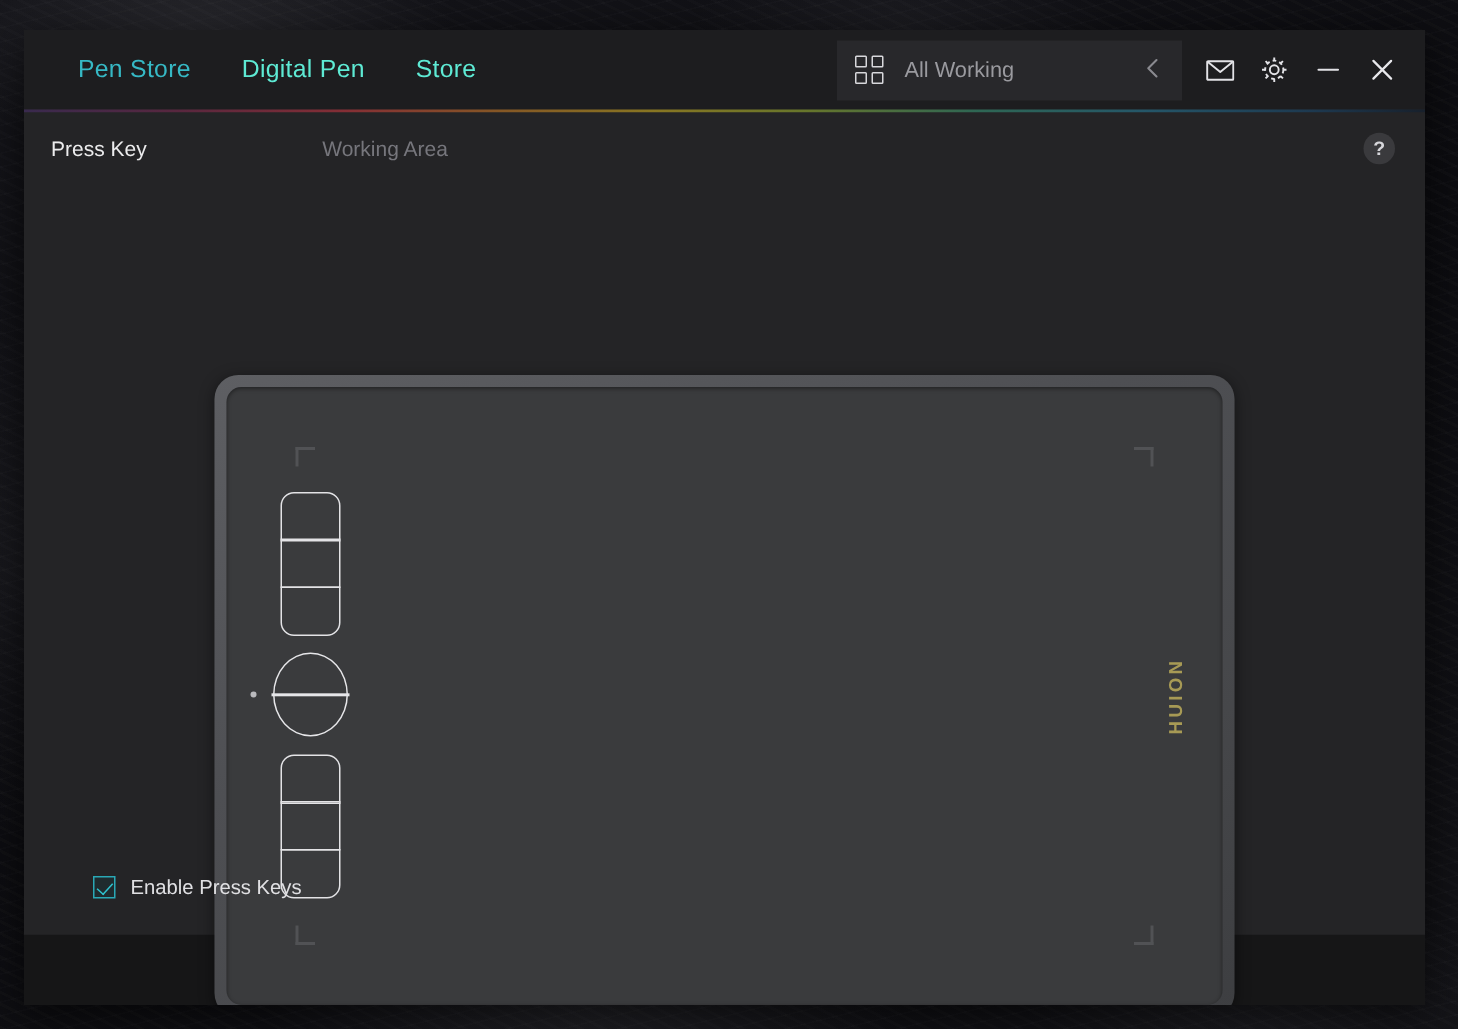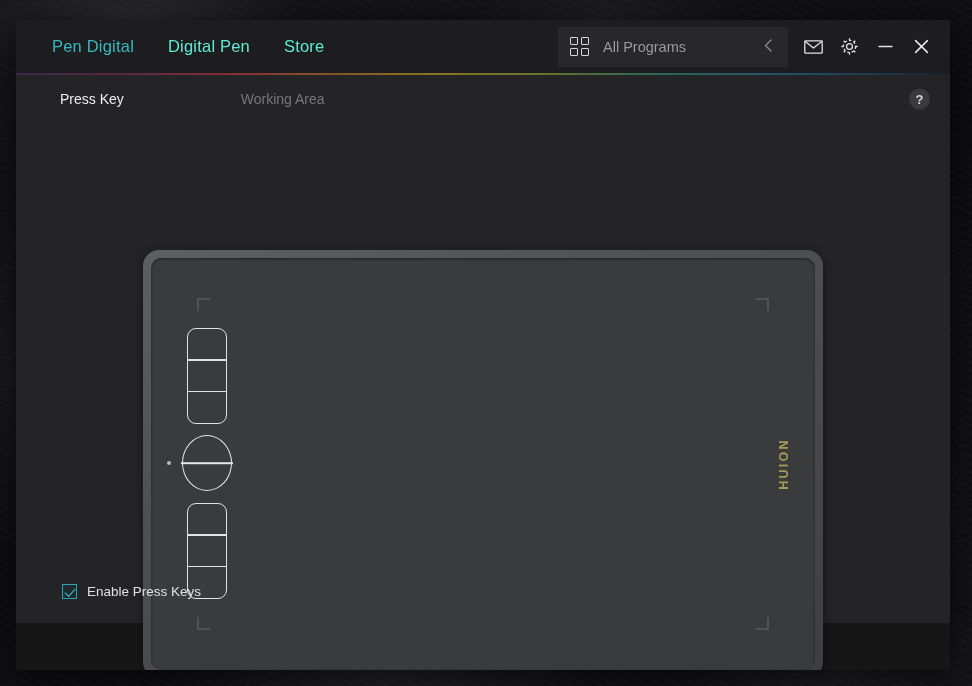--- a/index.html
+++ b/index.html
@@ -155,21 +155,21 @@
         #17202c 100%);
     opacity: .95;
   }
 
   
   .subtabs {
     height: 47px;
     flex: 0 0 auto;
     display: flex;
     align-items: center;
-    padding-left: 44px;
+    padding-left: 18px;
     position: relative;
     background: #242426;
   }
   .subtab {
     font-size: 14px;
     cursor: pointer;
     white-space: nowrap;
   }
   .subtab.active { color: #ececed; }
   .subtab.inactive { color: #76767c; text-align: center; }
@@ -361,35 +361,35 @@
 </head>
 <body>
 
 <div id="desktop"></div>
 
 <div id="app-window">
 
   <div class="titlebar">
 
     <div class="main-tabs">
-      <div class="main-tab active">Pen Digital</div>
+      <div class="main-tab active">Pen Store</div>
       <div class="main-tab">Digital Pen</div>
       <div class="main-tab">Store</div>
     </div>
 
     <div class="titlebar-right">
 
       <div class="programs-box">
         <span class="grid-icon">
           <i></i>
             <i></i>
             <i></i>
             <i></i>
         </span>
-        <span class="programs-label">All Programs</span>
+        <span class="programs-label">All Working</span>
         <span class="collapse-chevron">
           <svg width="8" height="13" viewBox="0 0 8 13">
             <path d="M7 1 L1.5 6.5 L7 12" stroke="#8a8a90" stroke-width="1.4" fill="none" stroke-linecap="round" stroke-linejoin="round"></path>
           </svg>
         </span>
       </div>
 
       <div class="win-icons">
         <div class="win-btn">
           <svg width="19" height="14" viewBox="0 0 19 14">

